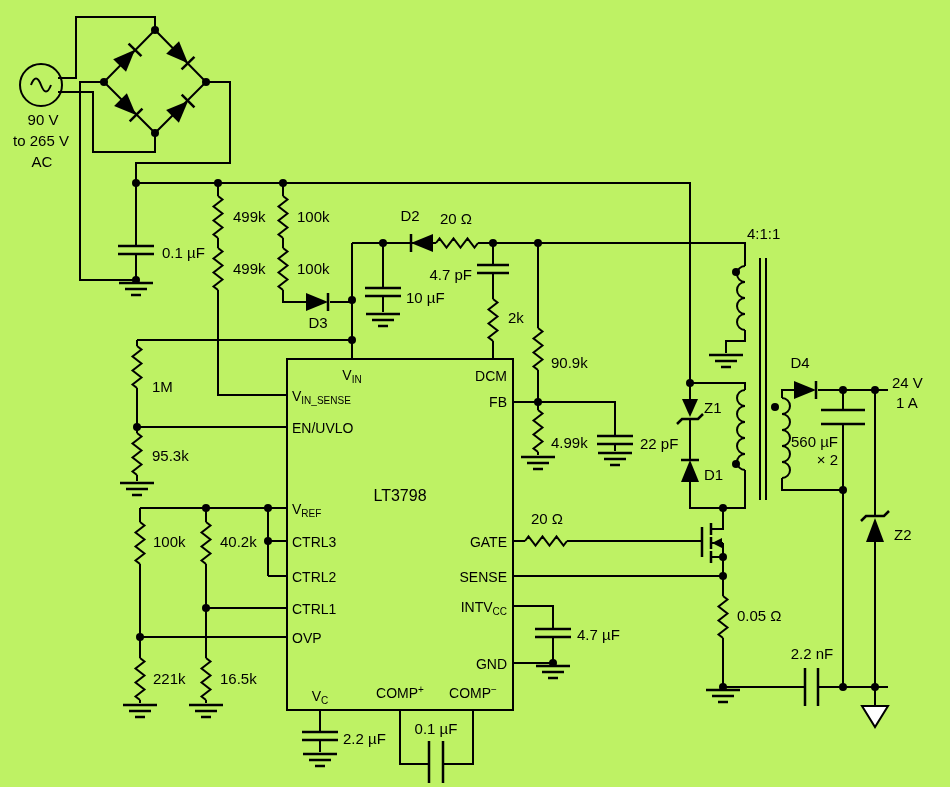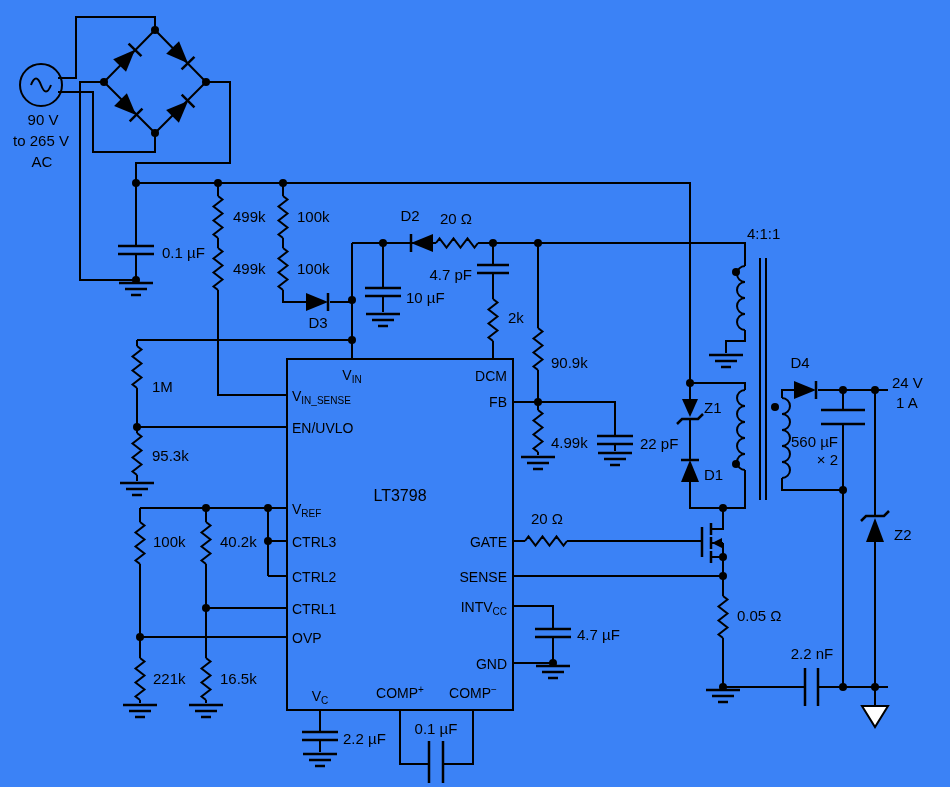--- a/index.html
+++ b/index.html
@@ -1,16 +1,16 @@
 <!DOCTYPE html>
 <html><head>
 <meta charset="utf-8">
 <style>
   html,body{margin:0;padding:0;background:#ffffff;}
-  .canvas{width:950px;height:787px;position:relative;background:#3b82f6;}
+  .canvas{width:950px;height:787px;position:relative;background:#bef264;}
   svg{display:block;}
   .w{stroke:#000;stroke-width:2;fill:none;stroke-linejoin:miter;}
   .w25{stroke:#000;stroke-width:2.5;fill:none;}
   .dot{fill:#000;stroke:none;}
   .blk{fill:#000;stroke:none;}
   .open{fill:#fff;stroke:#000;stroke-width:2;}
   text{fill:#000;font-family:"Liberation Sans","DejaVu Sans",sans-serif;}
   .lbl{font-size:15px;}
   .pin{font-size:14px;}
   .sub{font-size:10px;}

